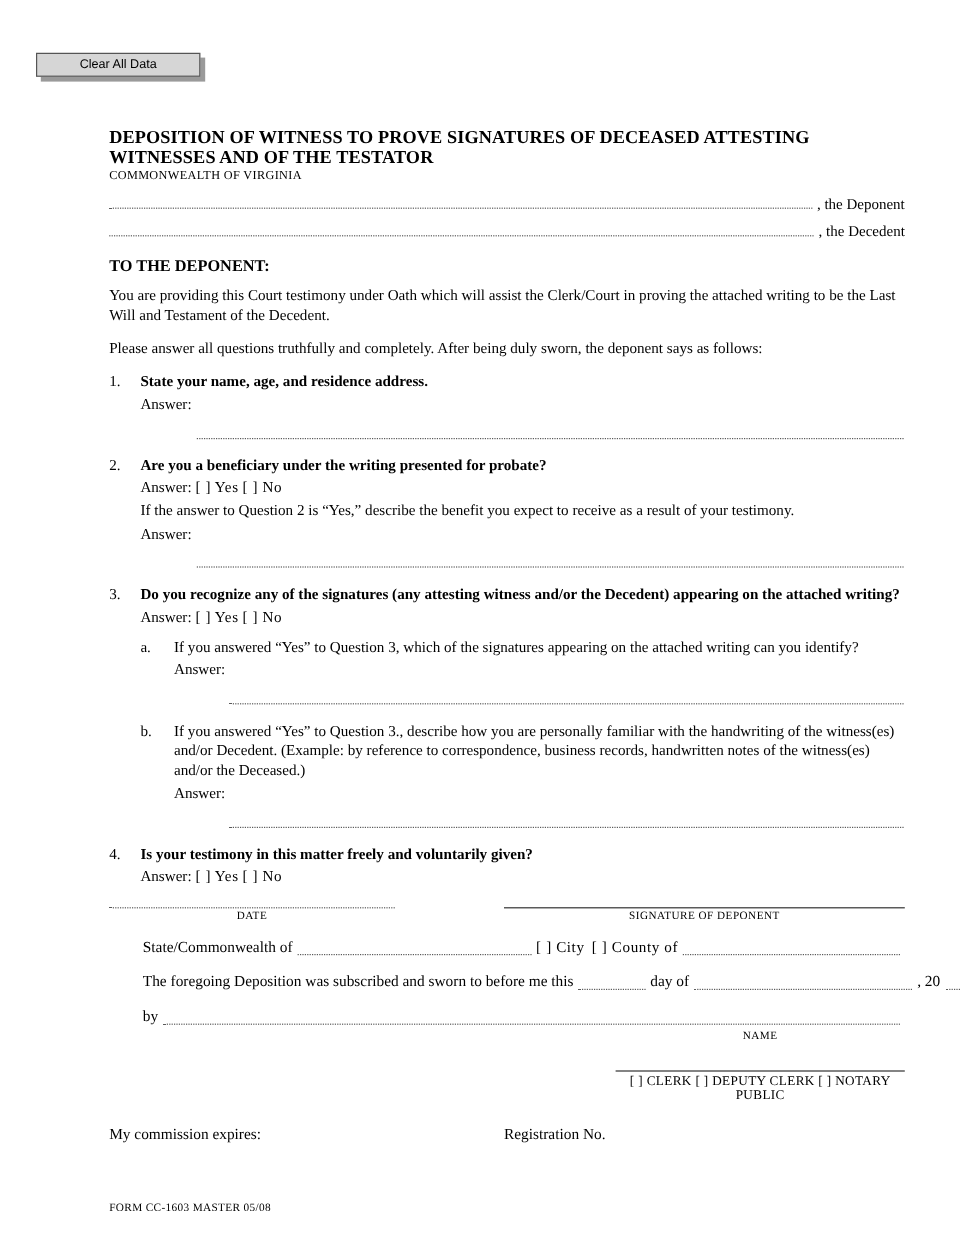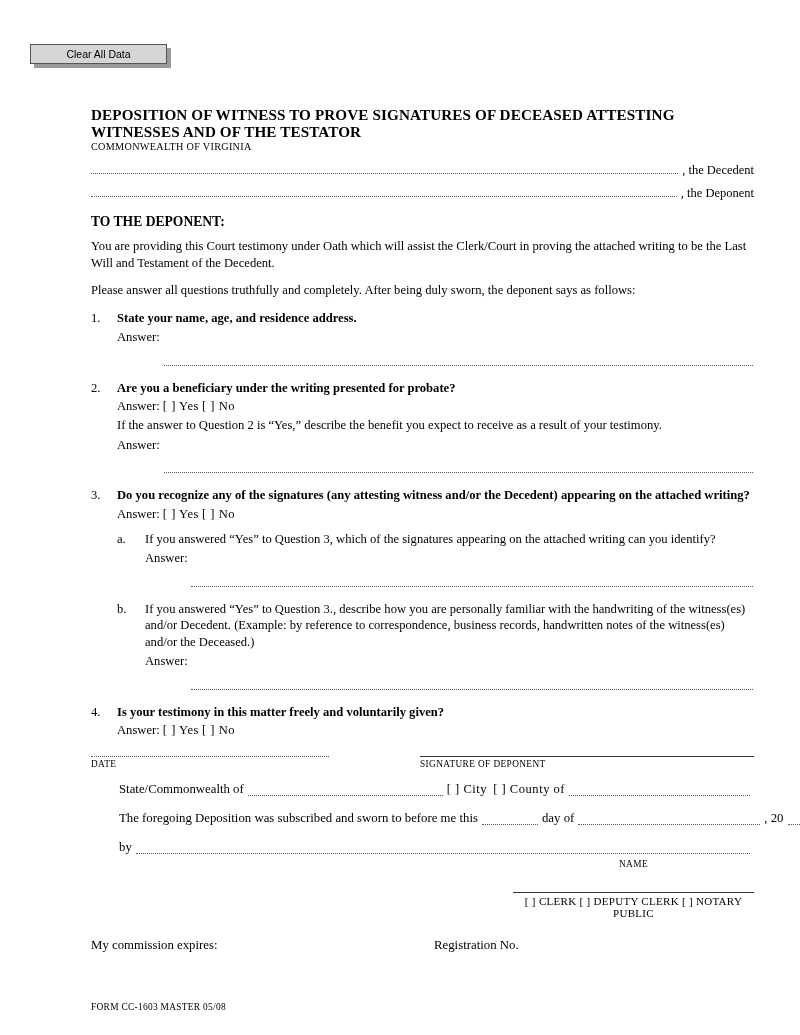--- a/index.html
+++ b/index.html
@@ -182,20 +182,21 @@
     border-bottom: 1px dotted #5a5a5a;
     height: 1px;
     width: 238px;
   }
   .sig-line-solid {
     border-bottom: 1px solid #333333;
     height: 1px;
     width: 100%;
   }
   .sig-caption {
+    text-align: center;
     font-size: 9.3px;
     letter-spacing: 0.4px;
     margin-top: 2px;
     font-family: "Liberation Serif", serif;
   }
   .sig-caption.left-cap {
     width: 238px;
   }
 
   .fill-row {
@@ -240,21 +241,20 @@
     width: 241px;
     text-align: center;
     margin-top: 2px;
   }
 
   .bottom-row {
     display: flex;
     align-items: baseline;
     font-size: 12.8px;
     margin-top: 19px;
-    gap: 14px;
   }
   .bottom-left {
     width: 329px;
     display: flex;
     align-items: baseline;
   }
   .bottom-right {
     flex: 1 1 auto;
     display: flex;
     align-items: baseline;
@@ -279,26 +279,26 @@
     <div class="clear-btn">Clear All Data</div>
   </div>
 
   <div class="content">
 
     <div class="doc-title">DEPOSITION OF WITNESS TO PROVE SIGNATURES OF DECEASED ATTESTING WITNESSES AND OF THE TESTATOR</div>
     <div class="commonwealth">COMMONWEALTH OF VIRGINIA</div>
 
     <div class="leader-row">
       <span class="leader"></span>
-      <span class="leader-label">, the Decedent</span>
+      <span class="leader-label">, the Deponent</span>
     </div>
 
     <div class="leader-row">
       <span class="leader"></span>
-      <span class="leader-label">, the Deponent</span>
+      <span class="leader-label">, the Decedent</span>
     </div>
 
     <div class="section-head">TO THE DEPONENT:</div>
 
     <p class="body-text">You are providing this Court testimony under Oath which will assist the Clerk/Court in proving the attached writing to be the Last Will and Testament of the Decedent.</p>
     <p class="body-text">Please answer all questions truthfully and completely.  After being duly sworn, the deponent says as follows:</p>
 
     <div class="q">
       <span class="q-num">1.</span>
       <span class="q-text">State your name, age, and residence address.</span>

